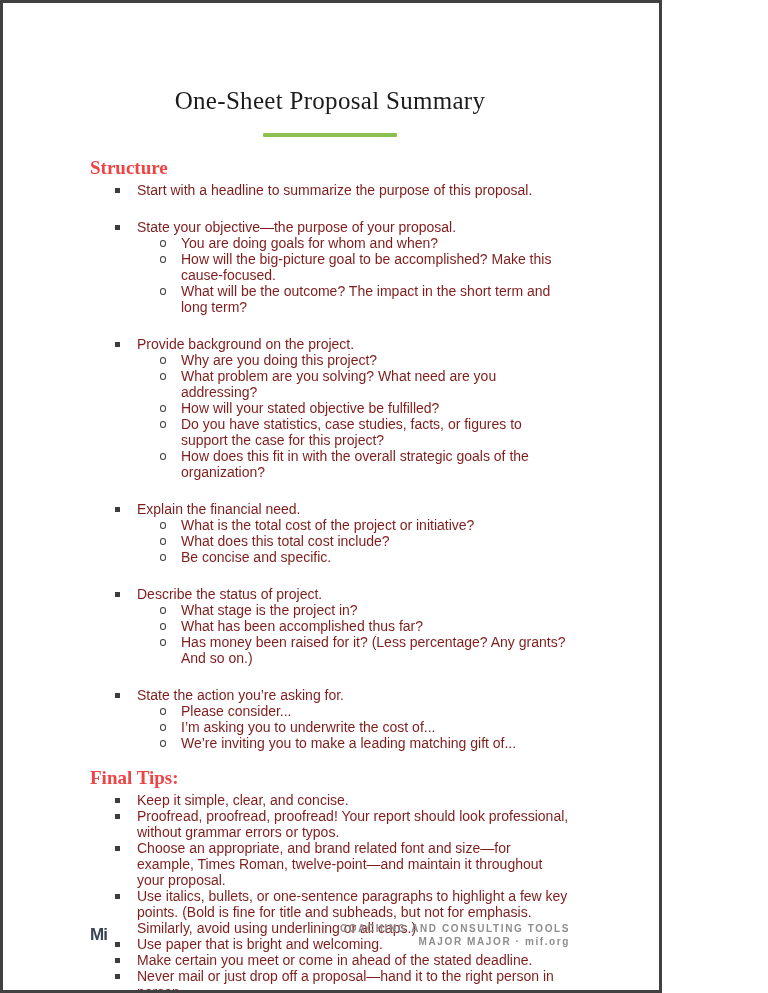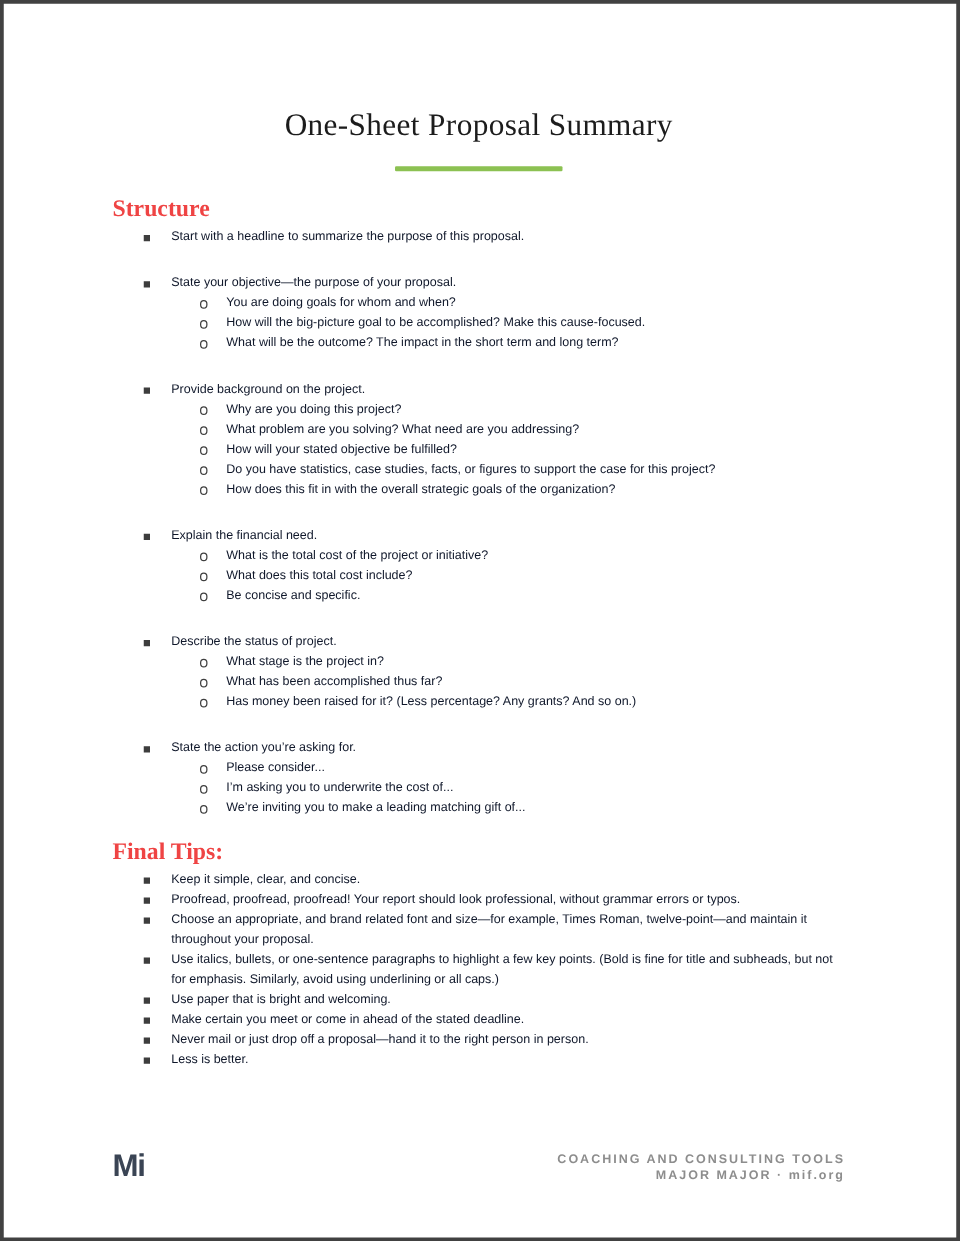--- a/index.html
+++ b/index.html
@@ -1,21 +1,21 @@
 <!DOCTYPE html>
 <html><head>
 <meta charset="utf-8">
 <style>
   * { margin: 0; padding: 0; box-sizing: border-box; }
   html, body { background: #ffffff; }
   body { font-family: "Liberation Sans", sans-serif; }
 
   .page {
     position: relative;
-    width: 768px;
+    width: 662px;
     height: 993px;
     background: #ffffff;
     border: 3px solid #414141;
     overflow: hidden;
   }
 
   .content {
     padding: 0 89px 0 87px;
   }
 
@@ -43,23 +43,23 @@
     font-weight: 700;
     font-size: 19px;
     line-height: 22px;
     color: #ef4444;
   }
 
   .structure-heading { margin-top: 20px; margin-bottom: 3px; }
   .tips-heading { margin-top: 6px; margin-bottom: 3px; }
 
   .body-text {
-    font-size: 10px;
+    font-size: 14px;
     line-height: 16px;
-    color: #0f172a;
+    color: #7f1d1d;
   }
 
   .bullet-group { margin-bottom: 21px; }
   .bullet-group:last-child { margin-bottom: 16px; }
 
   .main-bullet { display: flex; }
   .main-bullet .marker-col {
     flex: 0 0 22px;
     margin-left: 25px;
     padding-top: 6px;
@@ -90,21 +90,21 @@
     left: 87px;
     right: 89px;
     bottom: 42px;
     display: flex;
     justify-content: space-between;
     align-items: center;
   }
   .logo {
     font-family: "Liberation Sans", sans-serif;
     font-weight: 700;
-    font-size: 25px;
+    font-size: 17px;
     letter-spacing: -1px;
     color: #3a4454;
   }
   .footer-lines {
     text-align: right;
     font-size: 10px;
     line-height: 13px;
     font-weight: 700;
     letter-spacing: 1.6px;
     color: #8d8d8d;

